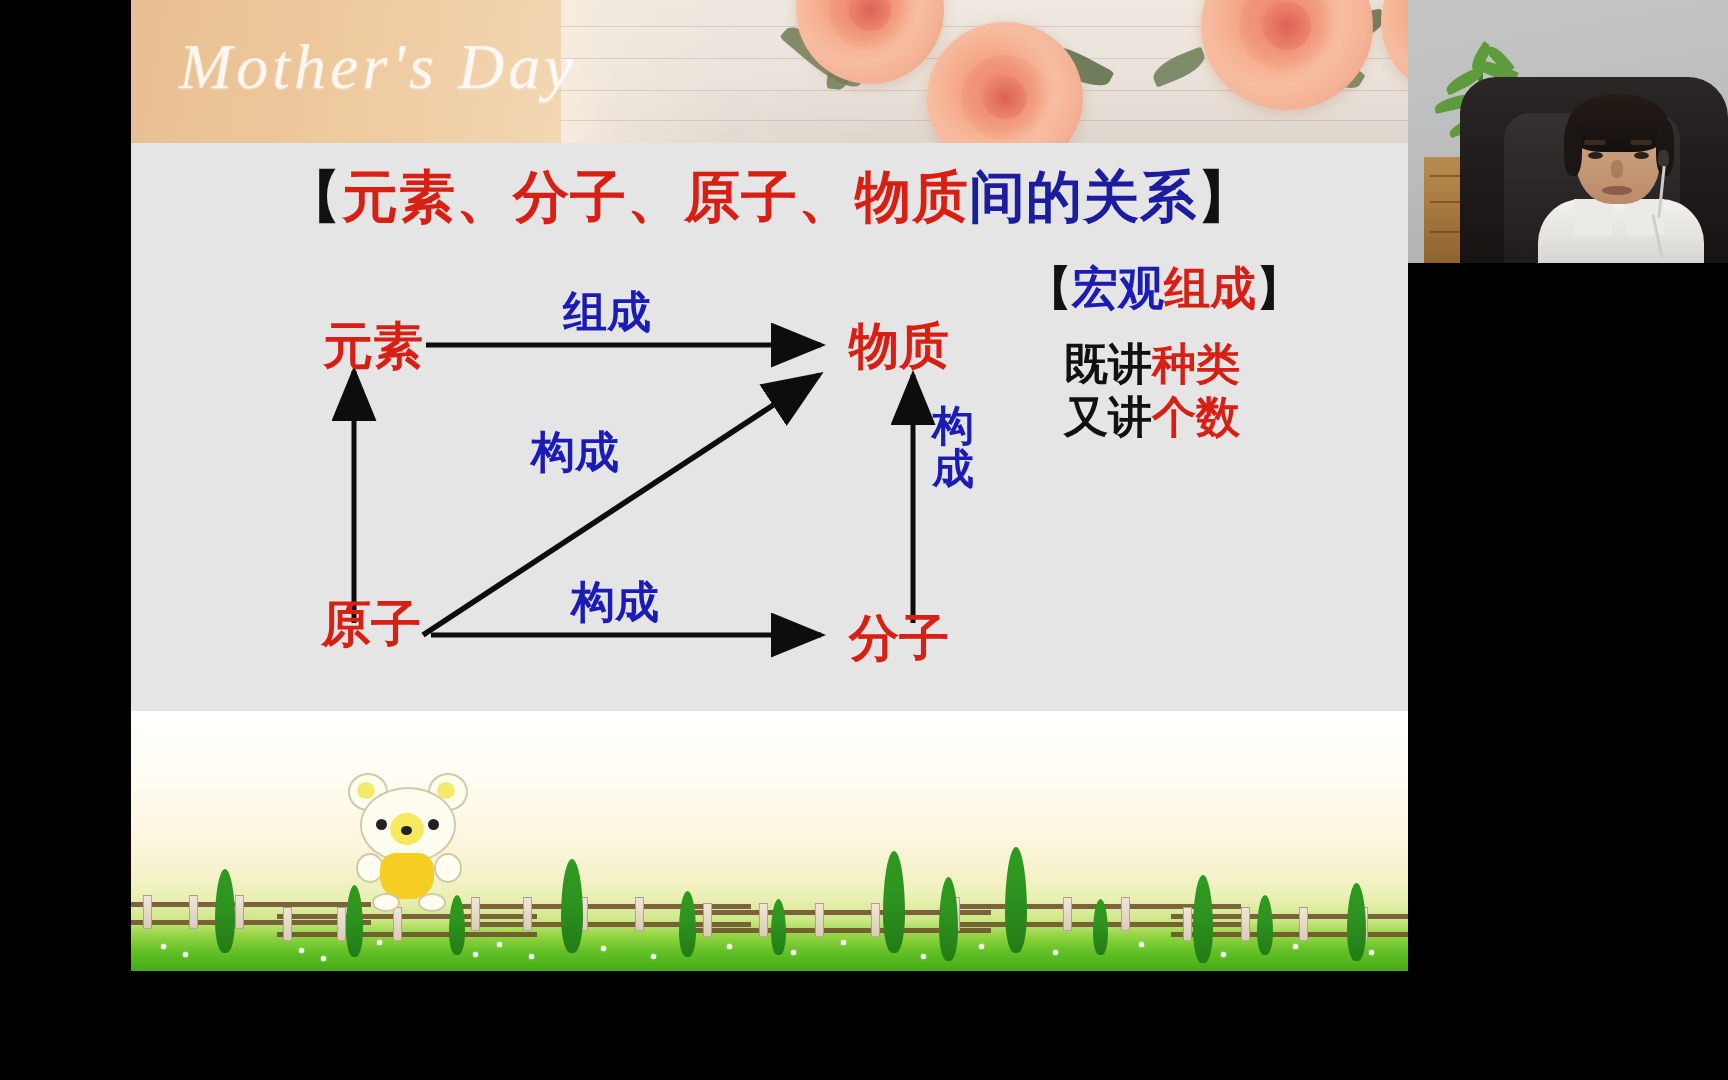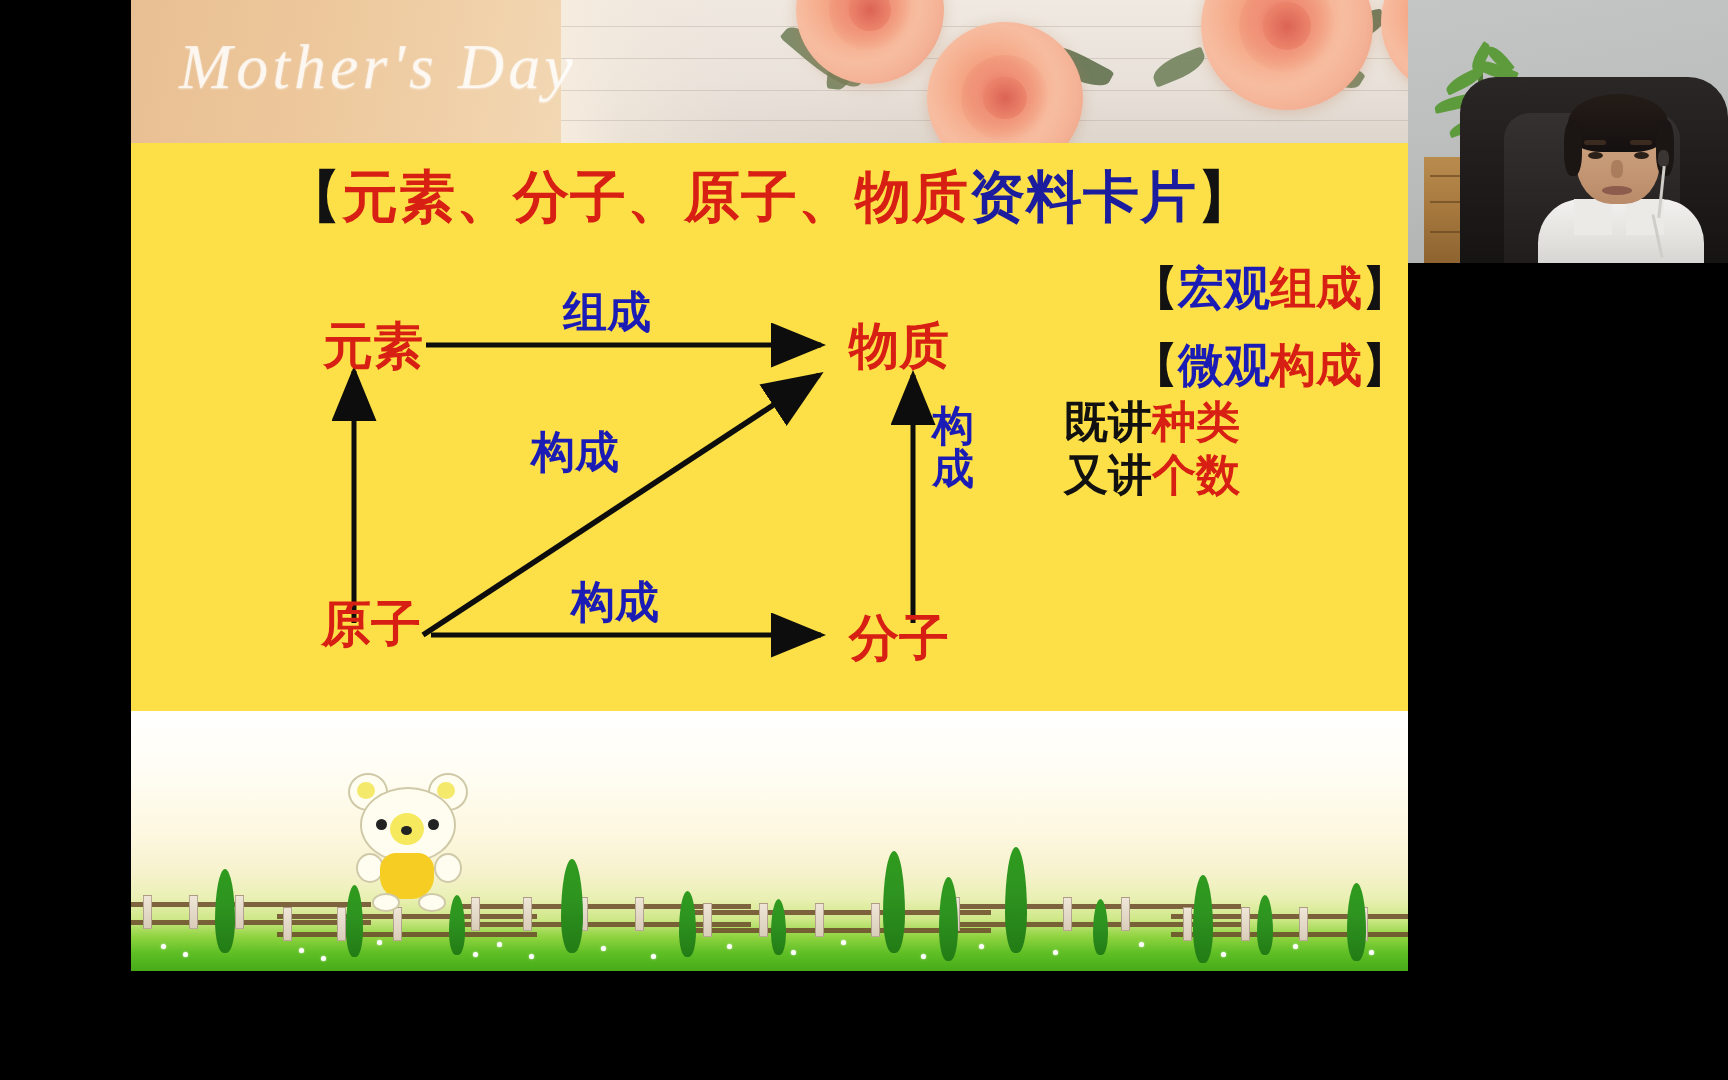--- a/index.html
+++ b/index.html
@@ -2,21 +2,21 @@
 <html><head>
 <meta charset="utf-8">
 <style>
   html,body{margin:0;padding:0;background:#000;}
   body{width:1728px;height:1080px;overflow:hidden;font-family:"Liberation Serif","DejaVu Serif",serif;}
 
   
   #screen{position:relative;width:1728px;height:1080px;background:#000;}
 
   
-  #slide{position:absolute;left:131px;top:0;width:1277px;height:971px;background:#fde047;overflow:hidden;}
+  #slide{position:absolute;left:131px;top:0;width:1277px;height:971px;background:#e5e5e5;overflow:hidden;}
 
   
   .banner{position:absolute;left:0;top:0;width:1277px;height:143px;overflow:hidden;
           background:linear-gradient(100deg,#e8bf92 0%,#edc79b 14%,#f0d0a8 26%,#f3dab8 38%,#f5e2c6 50%,#f6e8d2 62%,#f7ecdb 74%,#f6eade 100%);}
   .banner-wall{position:absolute;left:430px;top:0;width:847px;height:143px;
        background:linear-gradient(90deg,rgba(246,236,222,1) 0%,rgba(244,233,222,.55) 8%,rgba(238,230,222,.25) 20%,rgba(236,230,224,0) 40%),
                   linear-gradient(180deg,#efe9e1 0%,#e9e2da 55%,#ded6cd 100%);}
   .brick{position:absolute;height:1px;background:rgba(160,148,136,.30);}
   .rose{position:absolute;border-radius:50%;
         background:radial-gradient(circle at 42% 44%,#e8796a 0%,#ee8f74 10%,#f4a483 24%,#f6b293 38%,#f7bda1 52%,#f4b296 68%,#eda385 85%,#e39672 100%);
@@ -45,21 +45,21 @@
   
   .diagram{position:absolute;left:0;top:255px;width:1277px;height:460px;}
   .node{position:absolute;font-size:50px;font-weight:bold;color:#d81f14;white-space:nowrap;}
   .edge-label{position:absolute;font-size:44px;font-weight:bold;color:#1b1bb5;white-space:nowrap;}
   .side-label{position:absolute;font-size:42px;font-weight:bold;line-height:1.08;white-space:nowrap;}
   .vert-label{position:absolute;font-size:42px;font-weight:bold;color:#1b1bb5;line-height:1.03;text-align:center;}
   svg.arrows{position:absolute;left:0;top:0;width:1277px;height:460px;overflow:visible;}
 
   
   .panel{position:absolute;left:895px;top:262px;width:382px;}
-  .panel-h{font-size:46px;font-weight:bold;white-space:nowrap;line-height:1.16;margin:0 0 4px 0;text-align:right;}
+  .panel-h{font-size:46px;font-weight:bold;white-space:nowrap;line-height:1.16;margin:0 0 4px 0;}
   .panel-l{font-size:44px;font-weight:bold;white-space:nowrap;line-height:1.2;margin-left:38px;}
   .panel-gap{height:20px;}
 
   
   .scene{position:absolute;left:0;bottom:0;width:1277px;height:260px;overflow:hidden;
          background:linear-gradient(180deg,#ffffff 0%,#fffdf2 26%,#fdf7df 48%,#f6f2cd 62%,#eaf0b4 72%,#cfe888 80%,#8ed33f 87%,#5fbf25 93%,#46ab18 100%);}
   .tree{position:absolute;bottom:18px;width:18px;border-radius:50% 50% 42% 42%/62% 62% 38% 38%;
         background:linear-gradient(180deg,#2f9b1e 0%,#2e9420 40%,#237c15 100%);}
   .fence{position:absolute;height:5px;background:#6b4a2b;opacity:.85;}
   .post{position:absolute;width:9px;background:linear-gradient(180deg,#efe6d8 0%,#d9cdb9 100%);border:1px solid rgba(120,96,70,.45);box-sizing:border-box;}
@@ -139,21 +139,21 @@
         <div class="rose" style="left:1070px;top:-58px;width:172px;height:168px;"></div>
         <div class="rose" style="left:1250px;top:-52px;width:150px;height:148px;"></div>
         <div class="leaf" style="left:1020px;top:56px;width:56px;height:22px;transform:rotate(-22deg);"></div>
       </div>
 
       <div class="script">Mother's Day</div>
 
     </div>
 
     <div class="heading">
-      <span class="brk">【</span><span class="red">元素、分子、原子、物质</span><span class="navy">资料卡片</span><span class="brk">】</span>
+      <span class="brk">【</span><span class="red">元素、分子、原子、物质</span><span class="navy">间的关系</span><span class="brk">】</span>
     </div>
 
     <div class="diagram">
 
       <svg class="arrows" viewBox="0 0 1277 460">
         <defs>
           <marker id="ah" markerWidth="11" markerHeight="9" refX="10" refY="4.5" orient="auto" markerUnits="strokeWidth">
             <path d="M0,0 L11,4.5 L0,9 z" fill="#0d0d0d"></path>
           </marker>
         </defs>
@@ -189,23 +189,20 @@
 
       <div>
         <div class="panel-h">
           <span class="brk">【</span><span class="blue">宏观</span><span class="red">组成</span><span class="brk">】</span>
         </div>
       </div>
 
       <div class="panel-gap"></div>
 
       <div>
-        <div class="panel-h">
-          <span class="brk">【</span><span class="blue">微观</span><span class="red">构成</span><span class="brk">】</span>
-        </div>
         <div class="panel-l">
           <span class="blk">既讲</span><span class="red">种类</span>
         </div>
         <div class="panel-l">
           <span class="blk">又讲</span><span class="red">个数</span>
         </div>
       </div>
     </div>
 
     <div class="scene">

